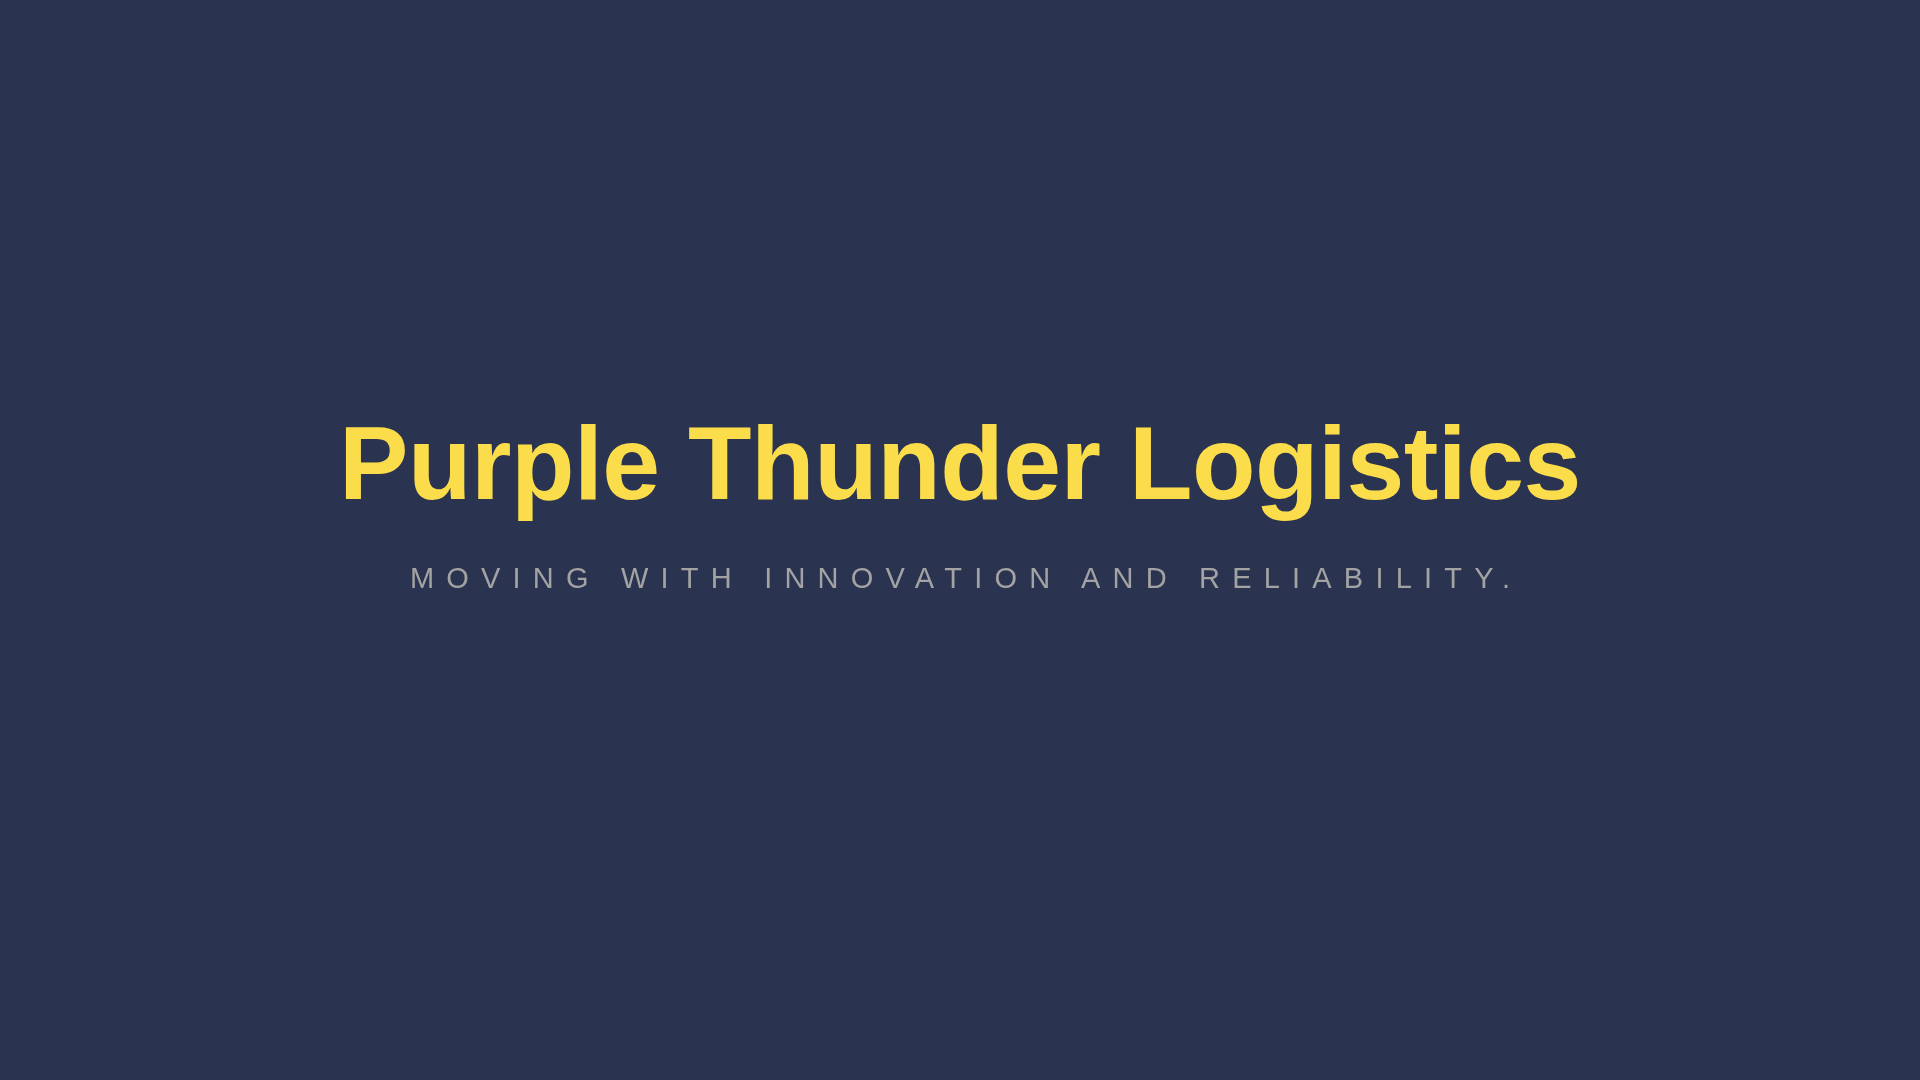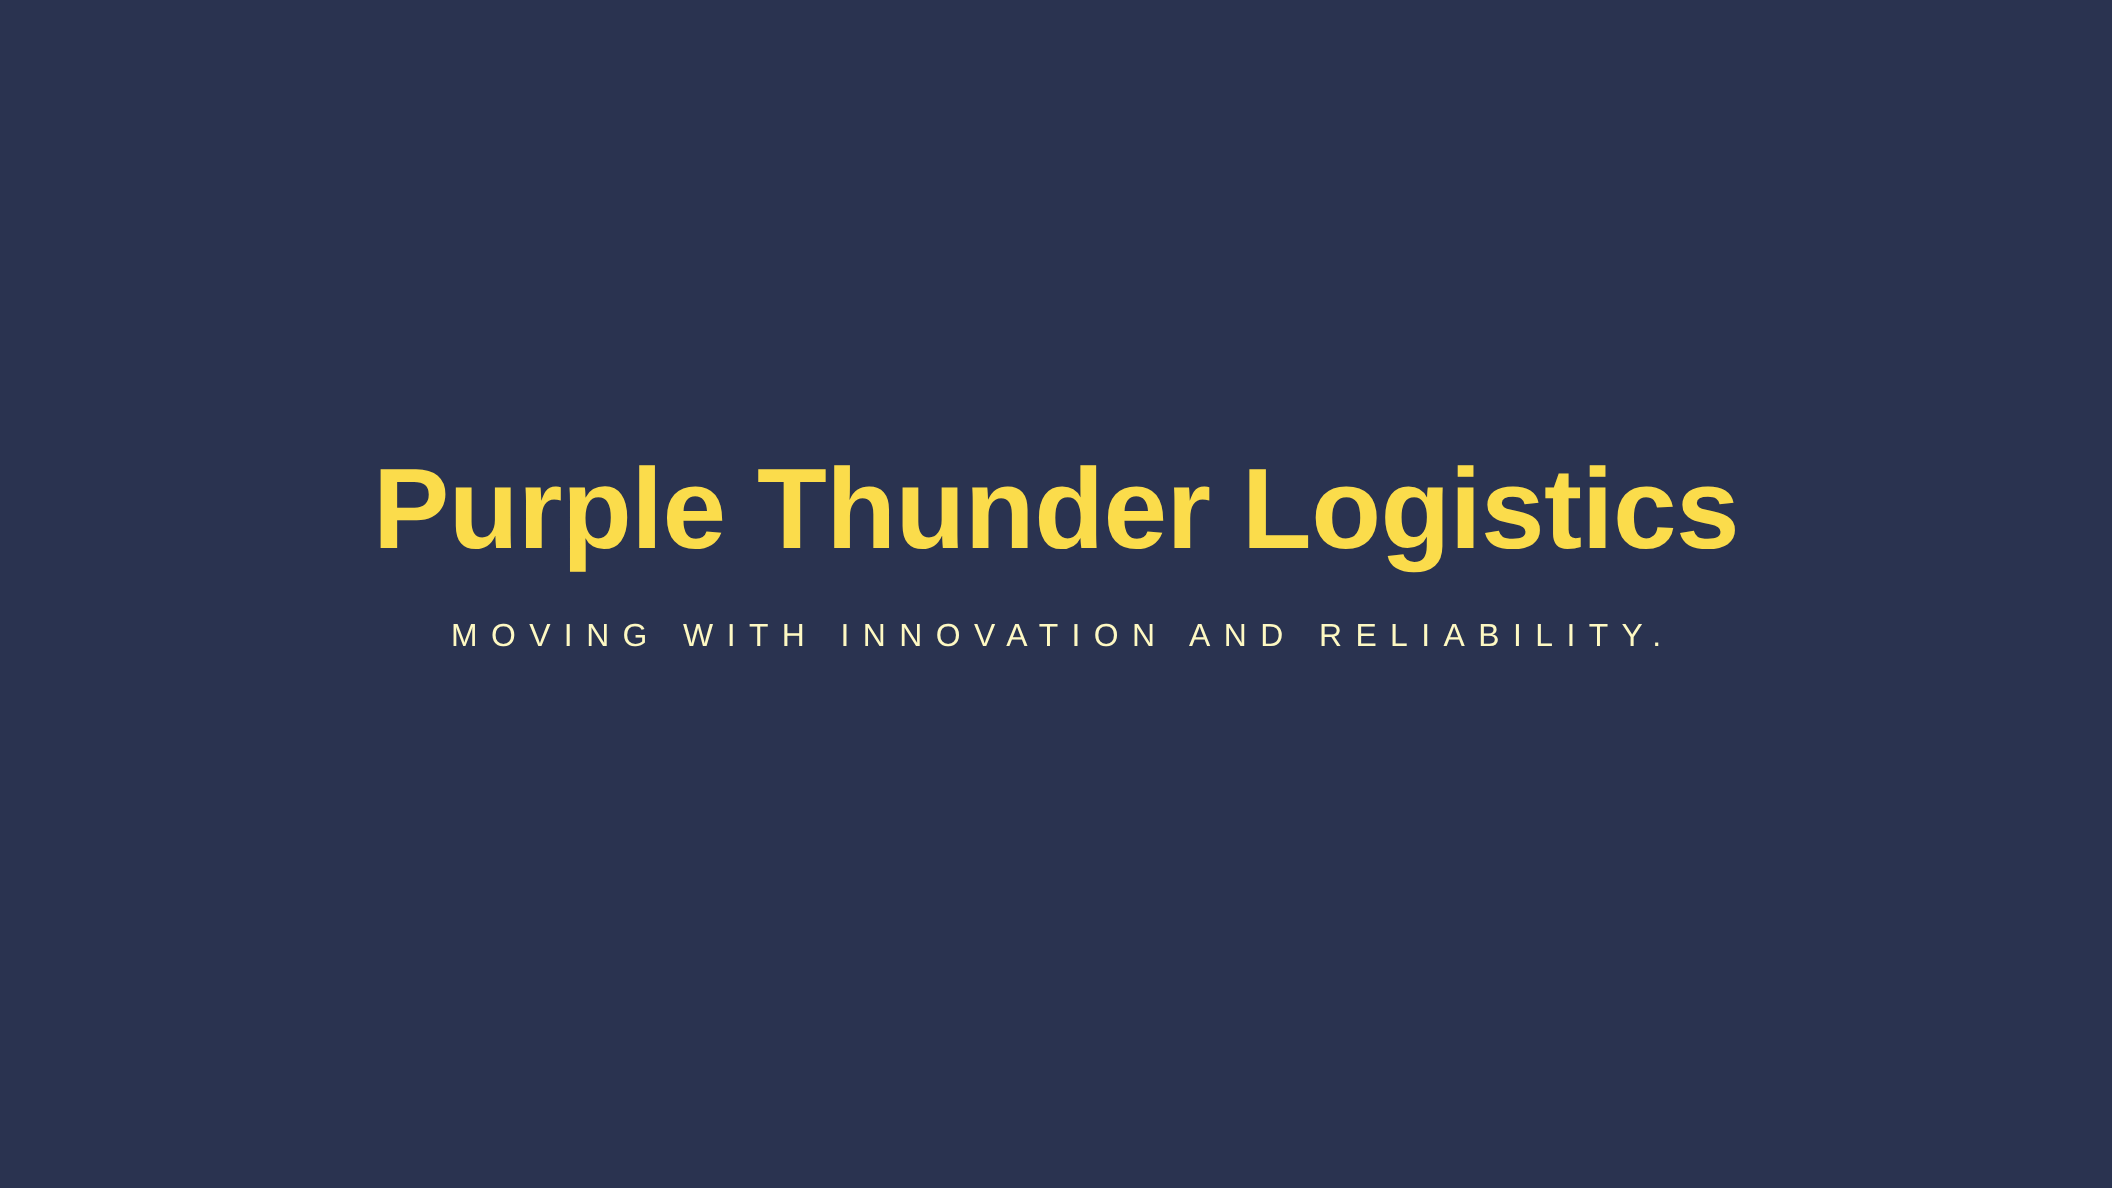--- a/index.html
+++ b/index.html
@@ -48,21 +48,21 @@
     text-align: center;
     margin: 0;
     padding: 0;
   }
 
   #subtitle {
     font-family: "Liberation Sans", sans-serif;
     font-size: 29px;
     font-weight: 400;
     line-height: 1.2;
-    color: #fef9c3;
+    color: #a3a3a3;
     letter-spacing: 12.2px;
     
     text-indent: 12.2px;
     text-transform: uppercase;
     white-space: nowrap;
     text-align: center;
     margin: 0;
     padding: 0;
     margin-top: 42px;
   }

